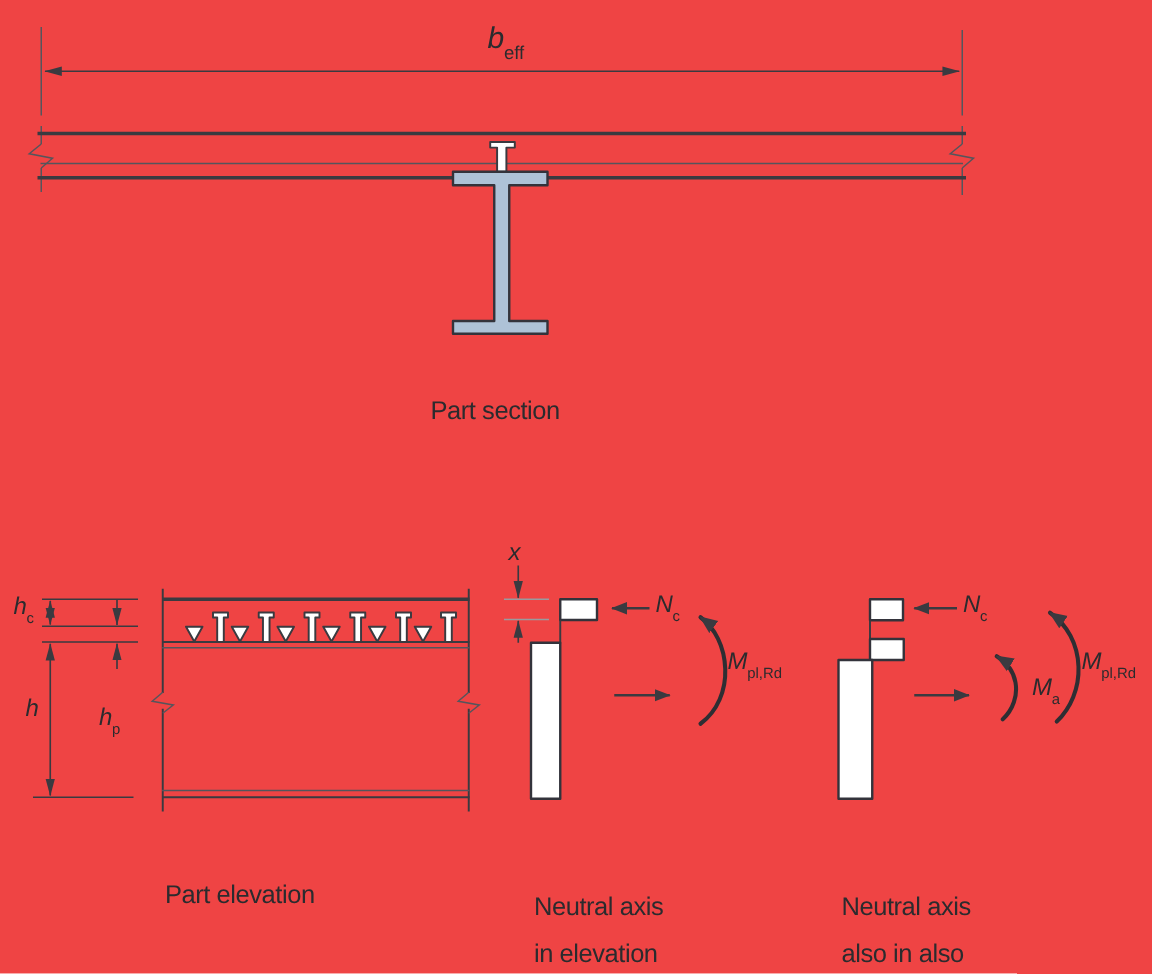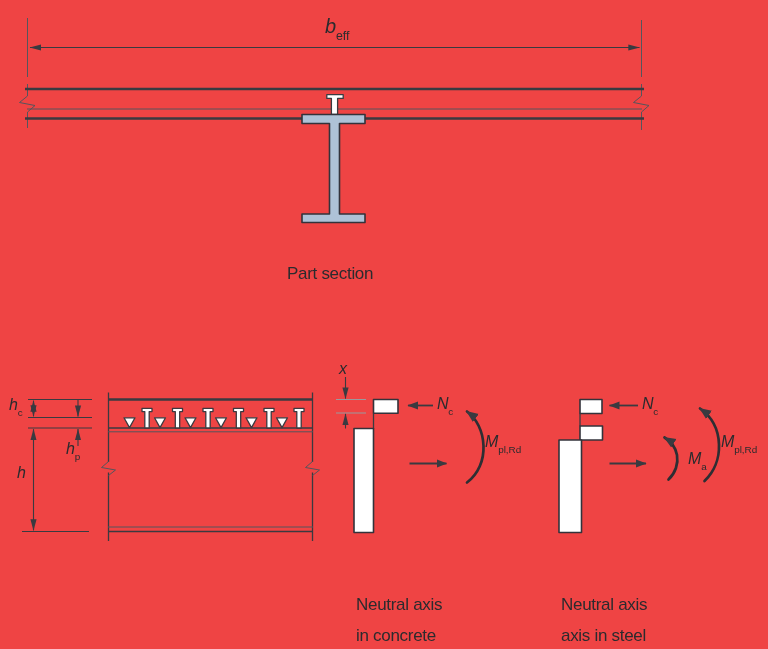--- a/index.html
+++ b/index.html
@@ -126,35 +126,36 @@
       <path class="ln-moment" d="M668.5,479.5 C675.5,473 678.5,463.5 677,455 C675.5,446.5 671,441.5 664.5,437.5" marker-end="url(#moment)"></path>
       <path class="ln-moment" d="M704.5,481 C714,472 719.5,458.5 719,444.5 C718.5,429.5 711.5,416.5 700,408.5" marker-end="url(#moment)"></path>
     </g>
   </svg>
 
   <div class="lbl math" style="left:325px;top:15px;font-size:20px;"><i>b</i><sub>eff</sub></div>
 
   <div class="lbl caption" style="left:287px;top:243px;margin-top:20px;">Part section</div>
 
   <div class="lbl math" style="left:9px;top:396px;"><i>h</i><sub>c</sub></div>
-  <div class="lbl math" style="left:66px;top:440px;"><i>h</i><sub>p</sub></div>
+  <div class="lbl math" style="left:66px;top:470px;"><i>h</i><sub>p</sub></div>
   <div class="lbl math" style="left:17px;top:464px;"><i>h</i></div>
 
+  <div class="lbl caption" style="left:110px;top:586px;">Part elevation</div>
 
   <div class="lbl math-sm" style="left:339px;top:360px;"><i>x</i></div>
   <div class="lbl math" style="left:437px;top:395px;"><i>N</i><sub>c</sub></div>
   <div class="lbl math" style="left:485px;top:433px;"><i>M</i><sub>pl,Rd</sub></div>
 
   <div class="lbl caption" style="left:356px;top:584px;">
        <span>Neutral axis</span>
-      <span>in concrete</span>
+      <span>in elevation</span>
     </div>
 
   <div class="lbl math" style="left:642px;top:395px;"><i>N</i><sub>c</sub></div>
   <div class="lbl math" style="left:688px;top:450px;"><i>M</i><sub>a</sub></div>
   <div class="lbl math" style="left:721px;top:433px;"><i>M</i><sub>pl,Rd</sub></div>
 
   <div class="lbl caption" style="left:561px;top:584px;">
        <span>Neutral axis</span>
-      <span>axis in steel</span>
+      <span>also in also</span>
     </div>
 
 </div>
 
 </body></html>

